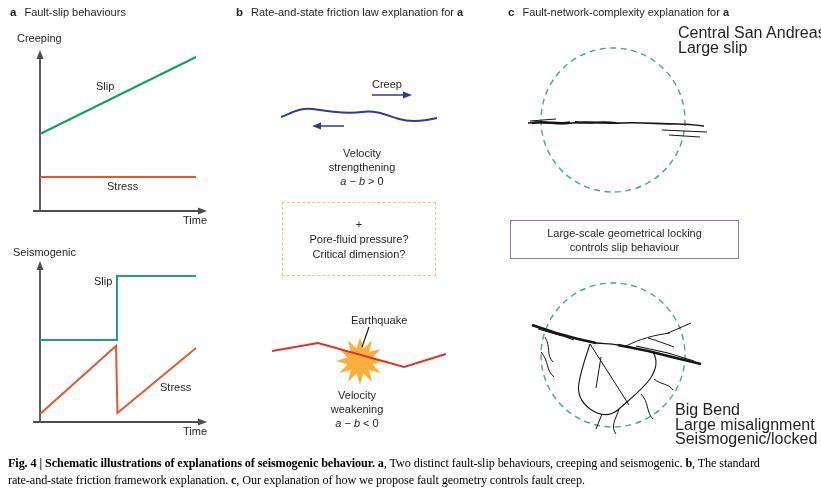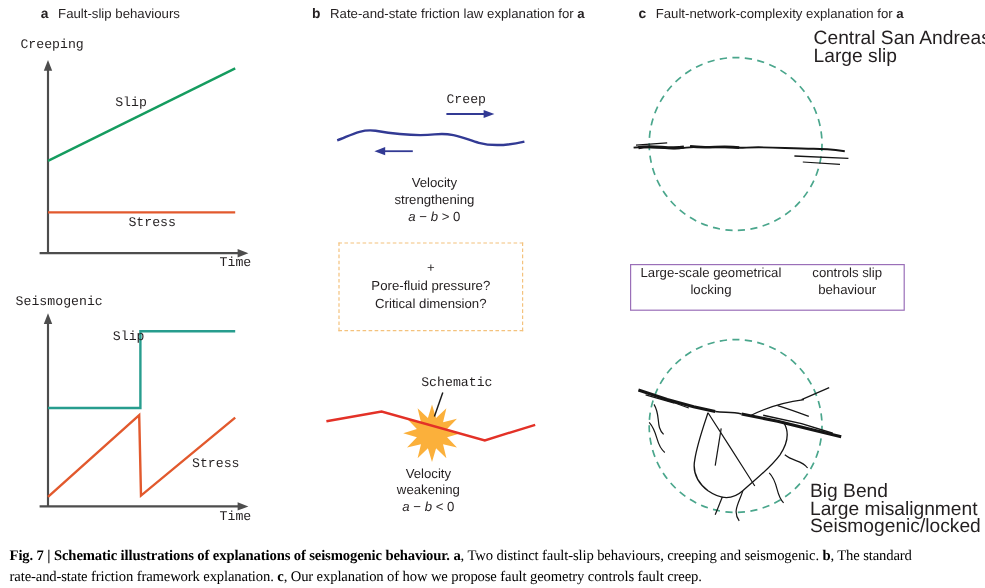--- a/index.html
+++ b/index.html
@@ -1,30 +1,30 @@
 <!DOCTYPE html>
 <html><head>
 <meta charset="utf-8">
 <style>
   html,body{margin:0;padding:0;background:#fff;}
   .fig{position:relative;width:821px;height:490px;background:#ffffff;overflow:hidden;
        font-family:"Liberation Sans",sans-serif;color:#231f20;}
-  .hdr{position:absolute;font-size:11px;white-space:nowrap;color:#231f20;margin-left:24px;}
+  .hdr{position:absolute;font-size:11px;white-space:nowrap;color:#231f20;}
   .hdr .ltr{font-weight:bold;font-size:11.5px;margin-right:8px;}
   .hdr .ref{font-weight:bold;}
-  .lbl{position:absolute;font-size:11px;line-height:13px;white-space:nowrap;color:#231f20;font-family:Liberation Mono, monospace;}
+  .lbl{position:absolute;font-size:11px;line-height:13px;white-space:nowrap;color:#231f20;}
   .cblock{position:absolute;text-align:center;font-size:11px;line-height:14px;color:#231f20;}
   .lblock{position:absolute;text-align:left;font-size:16px;line-height:14.5px;white-space:nowrap;color:#231f20;}
   .it{font-style:italic;}
   .qbox{position:absolute;left:282px;top:202px;width:152px;height:72px;
         border:1.5px dashed #f4c27d;display:flex;flex-direction:column;justify-content:center;
         text-align:center;font-size:11px;line-height:15px;color:#231f20;background:transparent;}
   .lockbox{position:absolute;left:510px;top:220px;width:227px;height:37px;
-        border:1.5px solid #9a6fb8;display:flex;flex-direction:row;justify-content:center;
-        text-align:center;font-size:11px;line-height:14px;color:#231f20;background:#fff;margin-left:15px;}
+        border:1.5px solid #9a6fb8;display:flex;flex-direction:column;justify-content:center;
+        text-align:center;font-size:11px;line-height:14px;color:#231f20;background:#fff;}
   .svglayer{position:absolute;left:0;top:0;width:821px;height:490px;}
   .caption{position:absolute;left:8px;font-family:"Liberation Serif",serif;font-size:12.2px;
         color:#000;white-space:nowrap;letter-spacing:-0.1px;}
   .caption b{font-weight:bold;}
 </style>
 </head>
 <body>
 
 <div class="fig">
 
@@ -122,21 +122,21 @@
     <div>strengthening</div>
     <div><span class="it">a</span><span> − </span><span class="it">b</span><span> &gt; 0</span></div>
   </div>
 
   <div class="qbox">
     <div>+</div>
     <div>Pore-fluid pressure?</div>
     <div>Critical dimension?</div>
   </div>
 
-  <div class="lbl" style="left:351px;top:314px;">Schematic</div>
+  <div class="lbl" style="left:351px;top:314px;">Earthquake</div>
 
   <div class="cblock" style="left:297px;top:388px;width:120px;">
     <div>Velocity</div>
     <div>weakening</div>
     <div><span class="it">a</span><span> − </span><span class="it">b</span><span> &lt; 0</span></div>
   </div>
 
   <div class="lblock" style="left:678px;top:26px;">
     <div>Central San Andreas Fault</div>
     <div>Large slip</div>
@@ -147,19 +147,19 @@
     <div>controls slip behaviour</div>
   </div>
 
   <div class="lblock" style="left:675px;top:403px;">
     <div>Big Bend</div>
     <div>Large misalignment</div>
     <div>Seismogenic/locked</div>
   </div>
 
   <div class="caption" style="top:456px;">
-    <b>Fig. 7 | Schematic illustrations of explanations of seismogenic behaviour. </b><b>a</b><span>, Two distinct fault-slip behaviours, creeping and seismogenic. </span><b>b</b><span>, The standard</span>
+    <b>Fig. 4 | Schematic illustrations of explanations of seismogenic behaviour. </b><b>a</b><span>, Two distinct fault-slip behaviours, creeping and seismogenic. </span><b>b</b><span>, The standard</span>
   </div>
   <div class="caption" style="top:473px;">
     <span>rate-and-state friction framework explanation. </span><b>c</b><span>, Our explanation of how we propose fault geometry controls fault creep.</span>
   </div>
 
 </div>
 
 </body></html>

